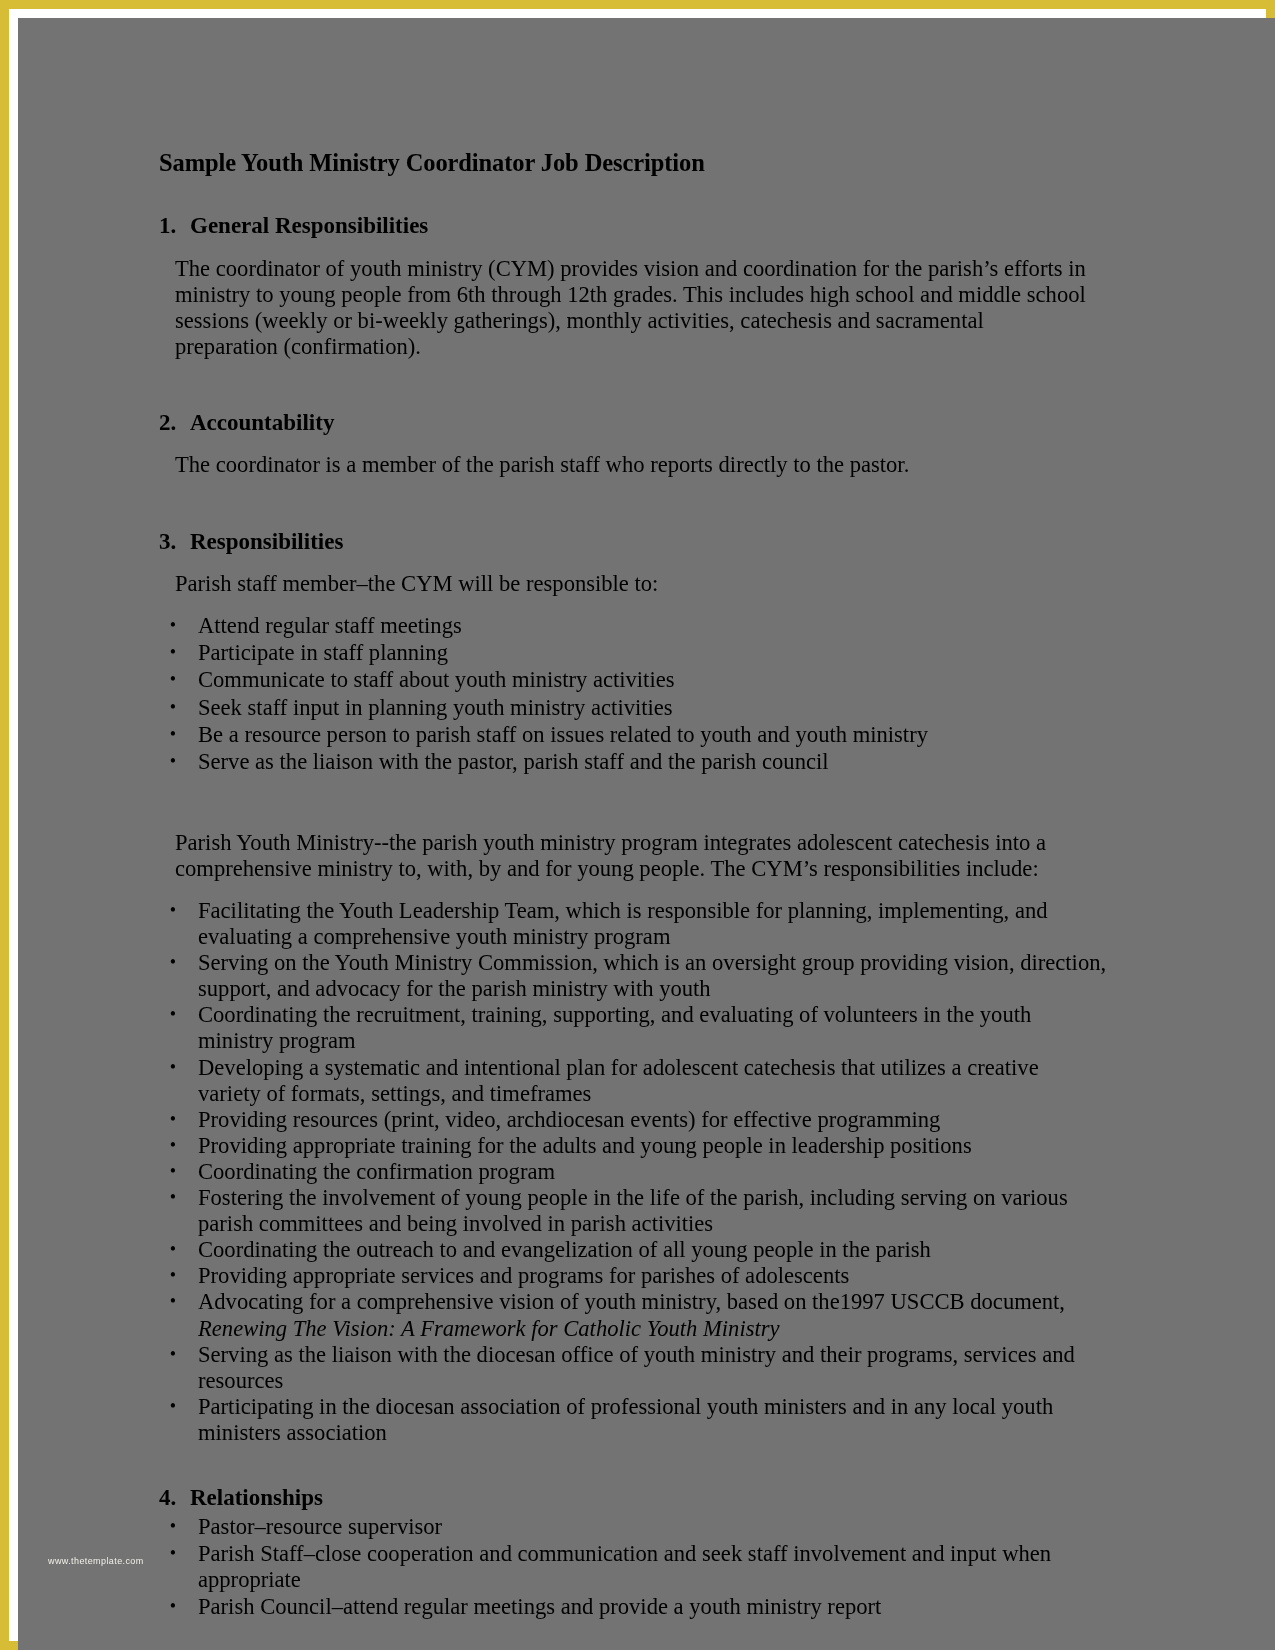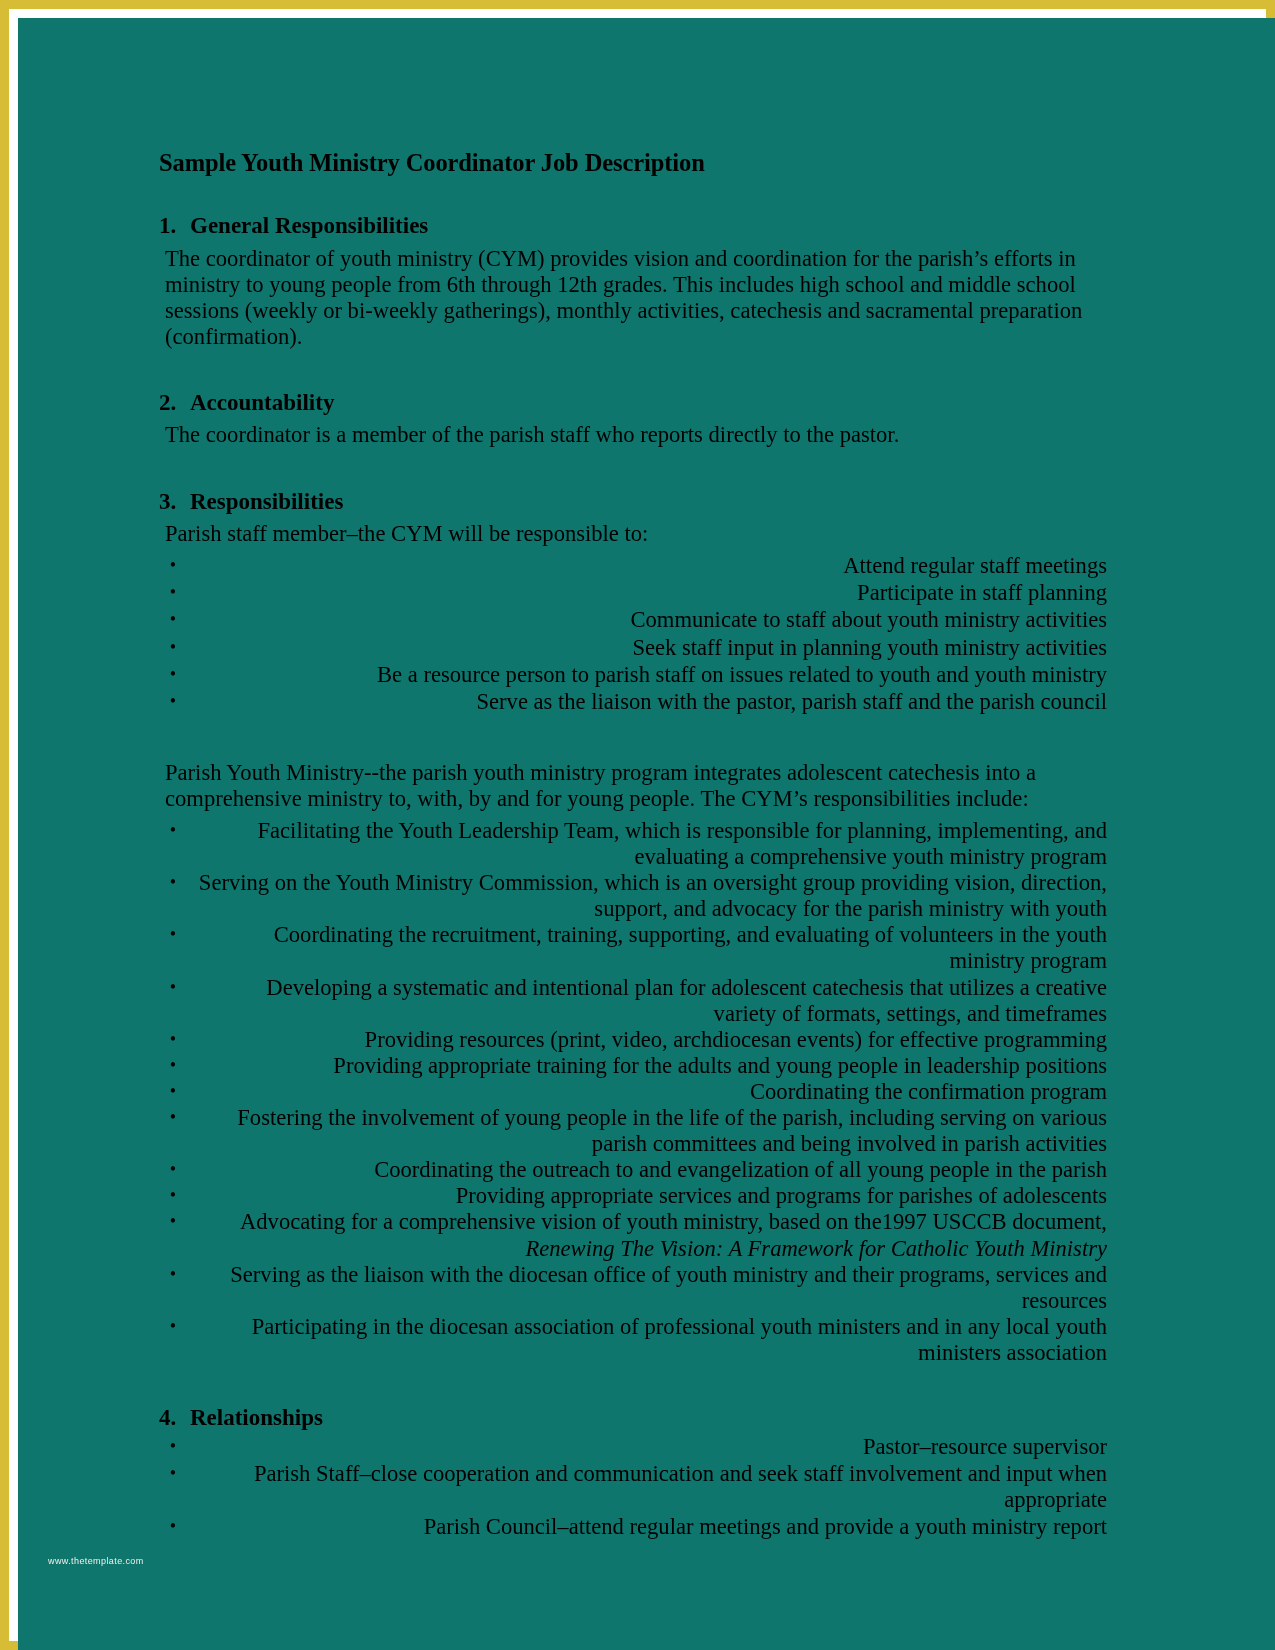--- a/index.html
+++ b/index.html
@@ -30,21 +30,21 @@
     border-bottom: 9px solid #d7bd35;
     background: #ffffff;
   }
 
   .page-inner {
     position: absolute;
     left: 9px;
     top: 9px;
     width: 1257px;
     height: 1632px;
-    background: #0f766e;
+    background: #737373;
     overflow: hidden;
   }
 
   .doc-body {
     position: absolute;
     left: 141px;
     top: 131px;
     width: 948px;
   }
 
@@ -74,21 +74,21 @@
     flex: 0 0 31px;
     font-weight: bold;
   }
   .section-name {
     font-weight: bold;
   }
 
   .para {
     font-size: 22.6px;
     line-height: 1.155;
-    margin: 6px;
+    margin: 16px;
     text-align: left;
   }
   .gap-lg { height: 33px; }
   .gap-xl { height: 38px; }
 
   ul.bullets {
     list-style: none;
     margin: 0;
     padding: 0;
   }
@@ -103,21 +103,20 @@
     position: absolute;
     left: 9px;
     top: 0;
     width: 10px;
     text-align: center;
     font-size: 18px;
     line-height: 1.42;
   }
   ul.bullets > li .bullet-text {
     display: block;
-    text-align: right;
   }
   ul.bullets.tight > li { margin-bottom: 0px; }
 
   .italic-title { font-style: italic; margin-top: 45px; }
 
   .footer-note {
     position: absolute;
     left: 141px;
     top: 1496px;
     width: 948px;

